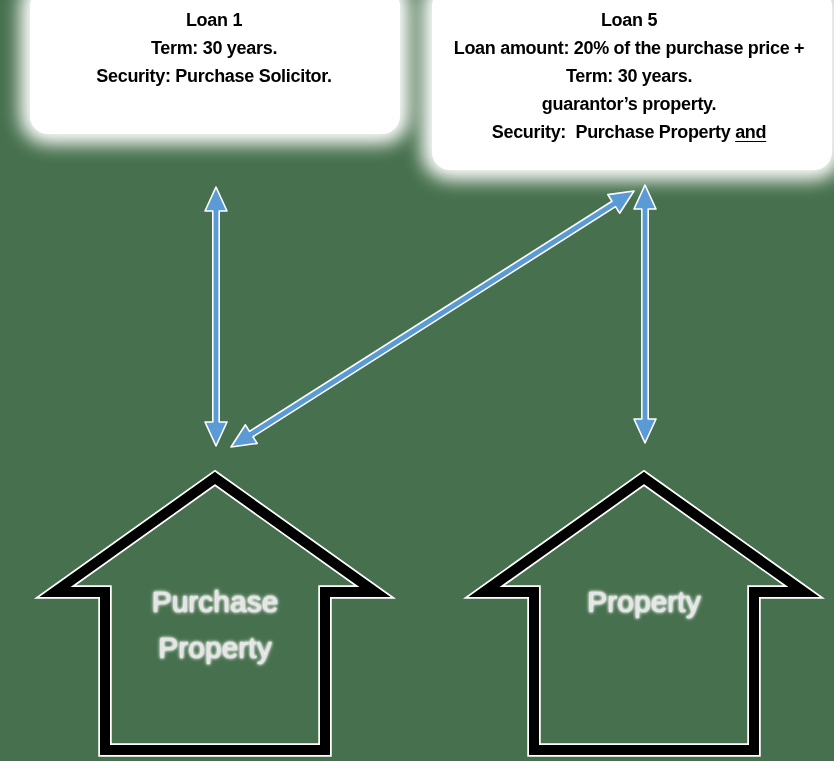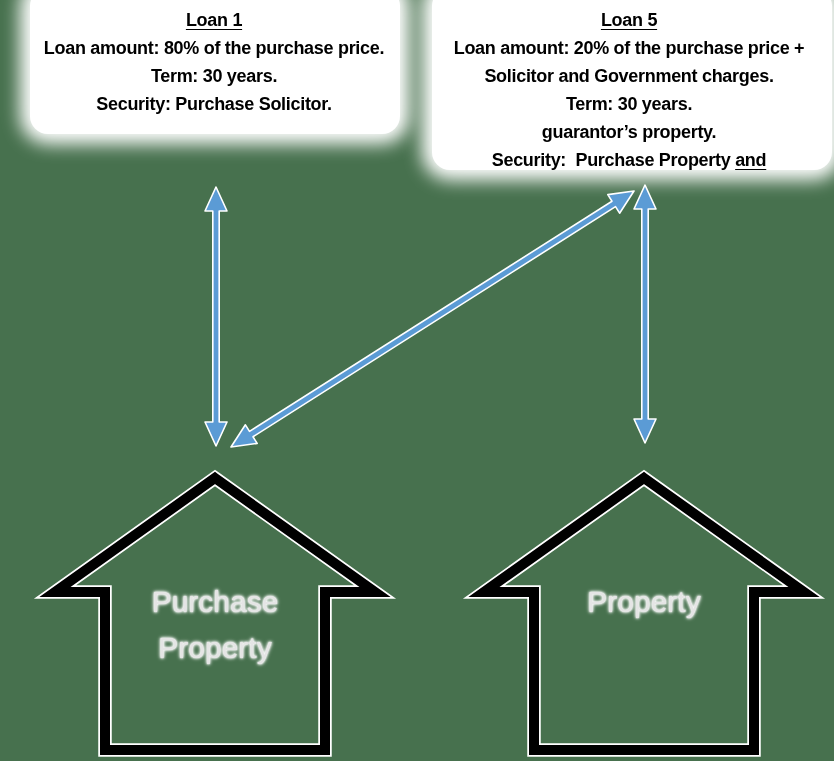--- a/index.html
+++ b/index.html
@@ -24,21 +24,20 @@
     z-index:2;
     text-align:center;
     color:#000;
     font-size:18px;
     font-weight:700;
     letter-spacing:-0.3px;
   }
   #loan1-block{left:14px;top:6px;width:400px;}
   #loan2-block{left:424px;top:6px;width:410px;}
   .loan-title{
-    text-decoration:underline;
     text-underline-offset:3px;
     line-height:28px;
     white-space:pre;
   }
   .loan-line{line-height:28px;white-space:pre;}
   .u{text-decoration:underline;text-underline-offset:3px;}
   #diagram-svg{position:absolute;left:0;top:0;z-index:3;}
   .house-label{
     position:absolute;
     z-index:4;
@@ -56,29 +55,27 @@
 </head>
 <body>
 
 <div id="stage">
 
   <div class="halo" id="halo-loan1"></div>
   <div class="halo" id="halo-loan2"></div>
 
   <div class="loan-block" id="loan1-block">
     <div class="loan-title">Loan 1</div>
-    <div class="loan-line">Loan amount: 80% of the purchase price.</div>
     <div class="loan-line">Term: 30 years.</div>
     <div class="loan-line">Security: Purchase Solicitor.</div>
   </div>
 
   <div class="loan-block" id="loan2-block">
     <div class="loan-title">Loan 5</div>
     <div class="loan-line">Loan amount: 20% of the purchase price +</div>
-    <div class="loan-line">Solicitor and Government charges.</div>
     <div class="loan-line">Term: 30 years.</div>
     <div class="loan-line">guarantor’s property.</div>
     <div class="loan-line"><span>Security:  Purchase Property </span><span class="u">and</span></div>
   </div>
 
   <svg id="diagram-svg" width="834" height="761">
       <polygon points="215,478 375,592 325,592 325,750 105,750 105,592 55,592" fill="none" stroke="#FFFFFF" stroke-width="13.5" stroke-linejoin="miter" stroke-miterlimit="6"></polygon>
       <polygon points="215,478 375,592 325,592 325,750 105,750 105,592 55,592" fill="none" stroke="#000000" stroke-width="10" stroke-linejoin="miter" stroke-miterlimit="6"></polygon>
       <polygon points="644,478 804,592 754,592 754,750 534,750 534,592 484,592" fill="none" stroke="#FFFFFF" stroke-width="13.5" stroke-linejoin="miter" stroke-miterlimit="6"></polygon>
       <polygon points="644,478 804,592 754,592 754,750 534,750 534,592 484,592" fill="none" stroke="#000000" stroke-width="10" stroke-linejoin="miter" stroke-miterlimit="6"></polygon>

